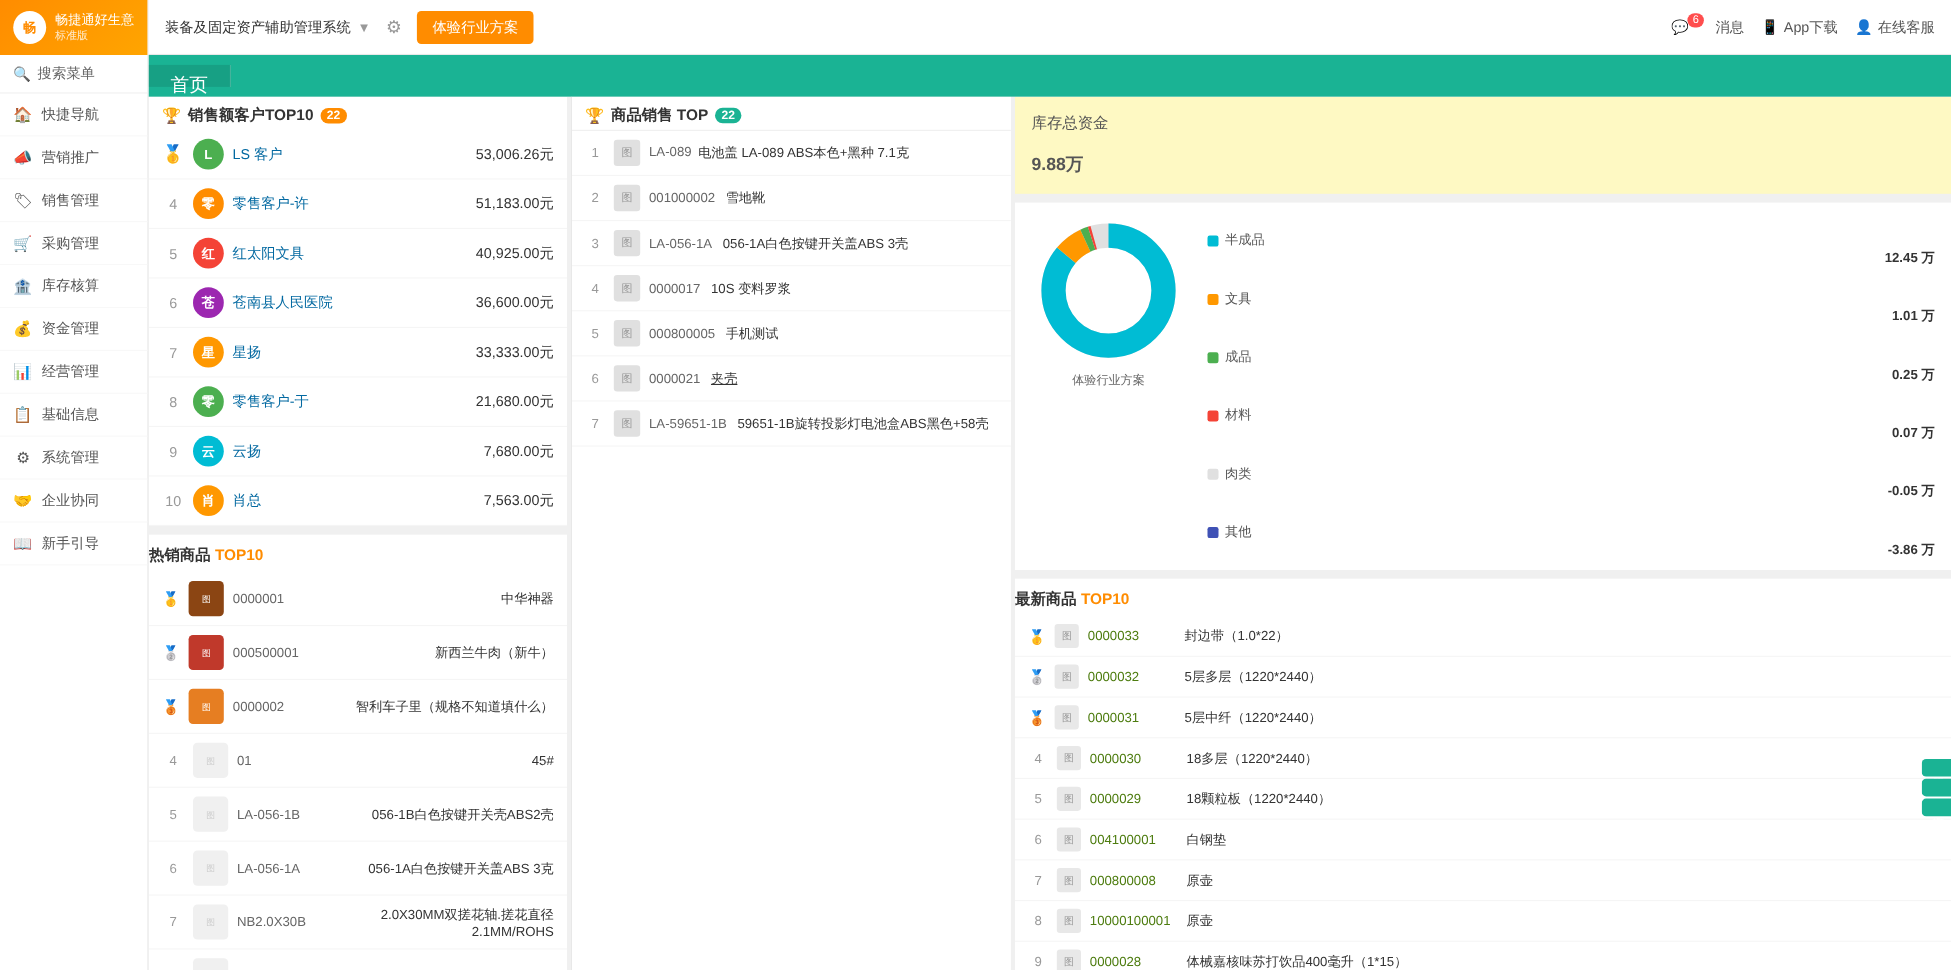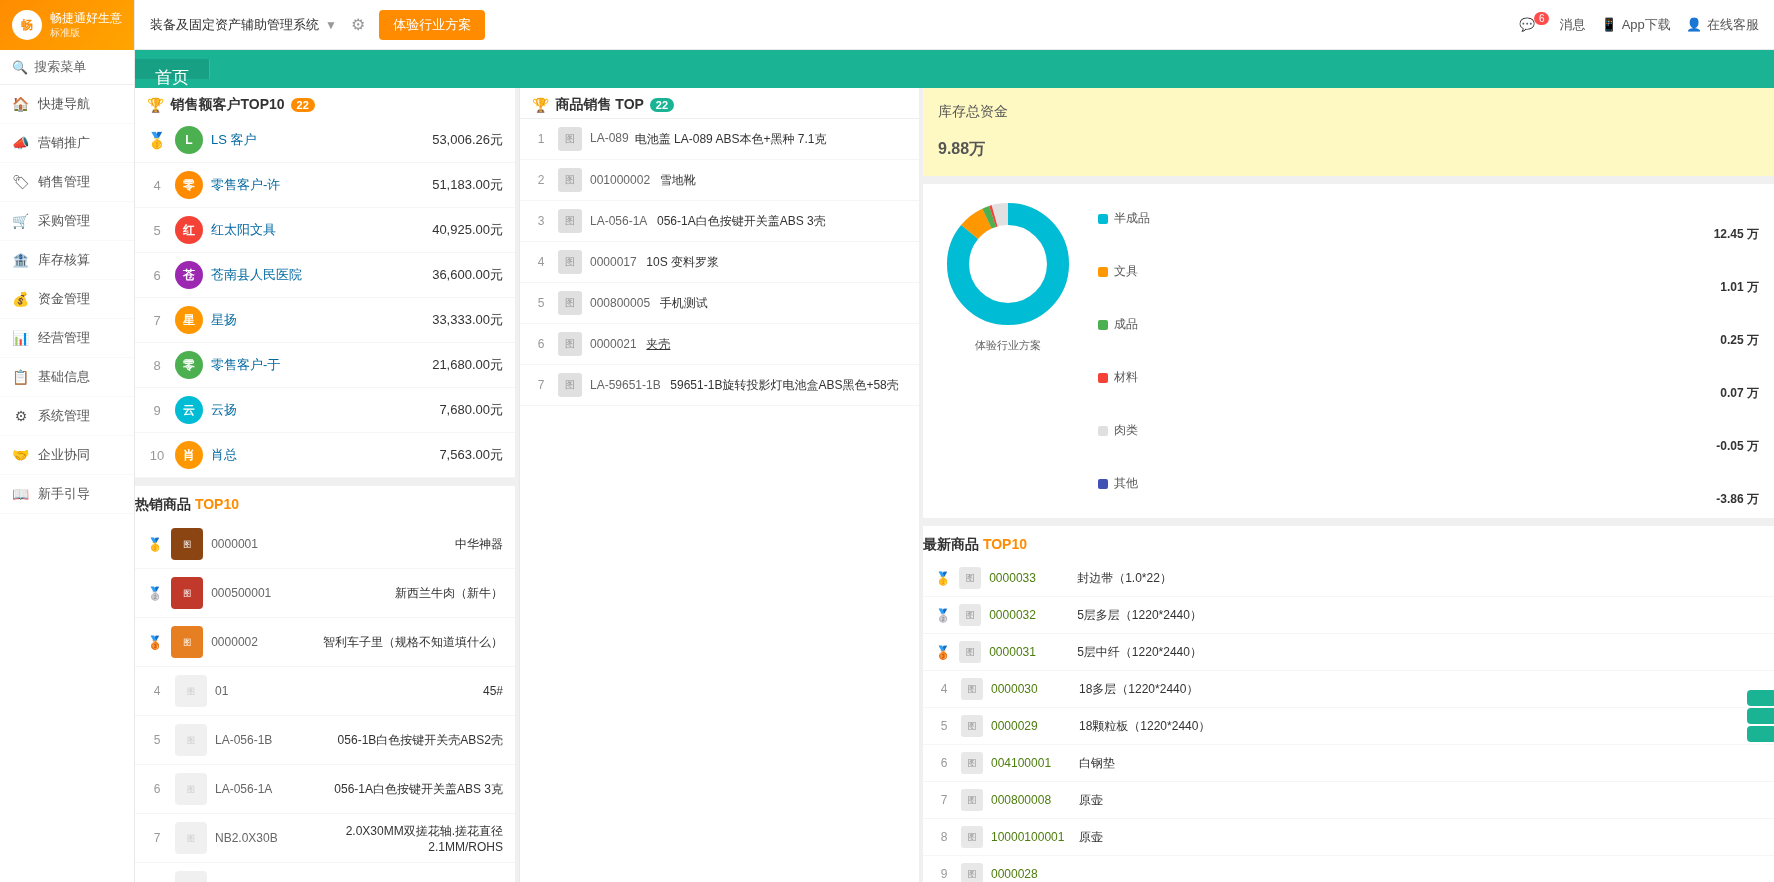--- a/index.html
+++ b/index.html
@@ -689,20 +689,21 @@
         <div class="new-product-item">
           <span class="new-rank-num">8</span>
           <div class="new-icon">图</div>
           <span class="new-code">10000100001</span>
           <span class="new-name">原壶</span>
         </div>
         <div class="new-product-item">
           <span class="new-rank-num">9</span>
           <div class="new-icon">图</div>
           <span class="new-code">0000028</span>
+          <span class="new-name">体械嘉核味苏打饮品400毫升（1*15）</span>
         </div>
         <div class="new-product-item">
           <span class="new-rank-num">10</span>
           <div class="new-icon">图</div>
           <span class="new-code">003800001</span>
           <span class="new-name">22g鱼豆腐-烧烤味（1*12*20）</span>
         </div>
       </div>
     </div>
 

